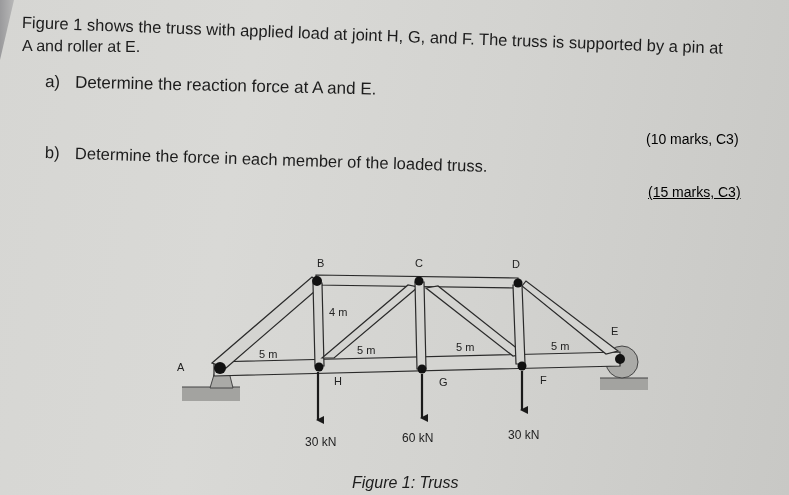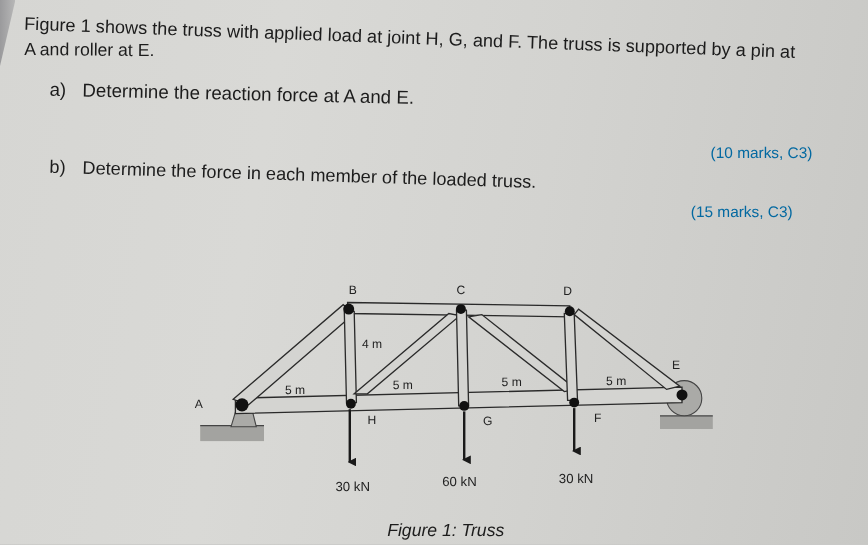--- a/index.html
+++ b/index.html
@@ -16,23 +16,23 @@
     position: absolute; left: 0; top: 0; width: 14px; height: 60px;
     background: linear-gradient(90deg, #9a9a9c 0%, #b8b8b8 100%);
     clip-path: polygon(0 0, 100% 0, 0 100%);
   }
   .txt { position: absolute; color: #1c1c1c; white-space: nowrap; transform-origin: left center; }
   .intro1 { left: 22px; top: 13px; font-size: 16.5px; transform: rotate(2.1deg); }
   .intro2 { left: 22px; top: 37px; font-size: 16px; transform: rotate(0.5deg); }
   .qa { left: 45px; top: 72px; font-size: 17px; transform: rotate(1.3deg); }
   .qb { left: 45px; top: 143px; font-size: 16.5px; transform: rotate(1.8deg); }
   .label-letter { display: inline-block; width: 30px; }
-  .marks { position: absolute; font-size: 14px; color: #0369a1; white-space: nowrap; }
+  .marks { position: absolute; font-size: 14px; color: #000000; white-space: nowrap; }
   .marks-a { left: 646px; top: 131px; }
-  .marks-b { left: 628px; top: 184px; }
+  .marks-b { left: 648px; top: 184px; text-decoration: underline; }
   .caption { left: 352px; top: 474px; font-size: 16px; font-style: italic; }
   svg.truss { position: absolute; left: 0; top: 0; }
   .truss text { font-family: "Liberation Sans", sans-serif; fill: #222; }
 </style>
 </head>
 <body>
 
 <div class="paper"></div>
 <div class="edge-shadow"></div>
 

